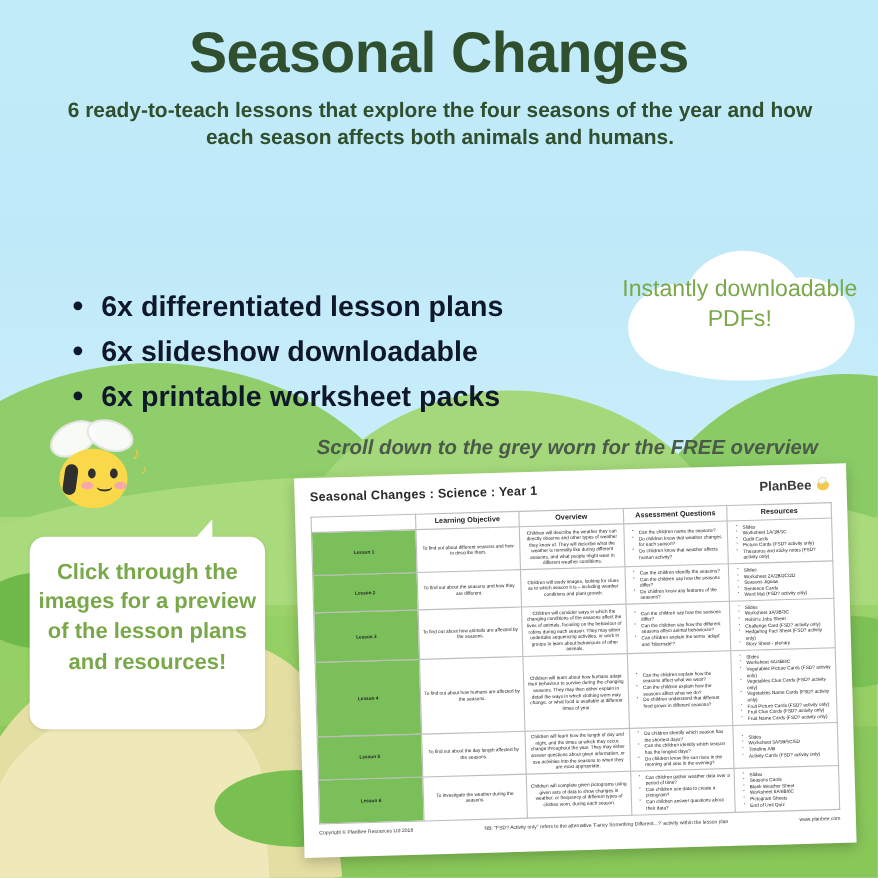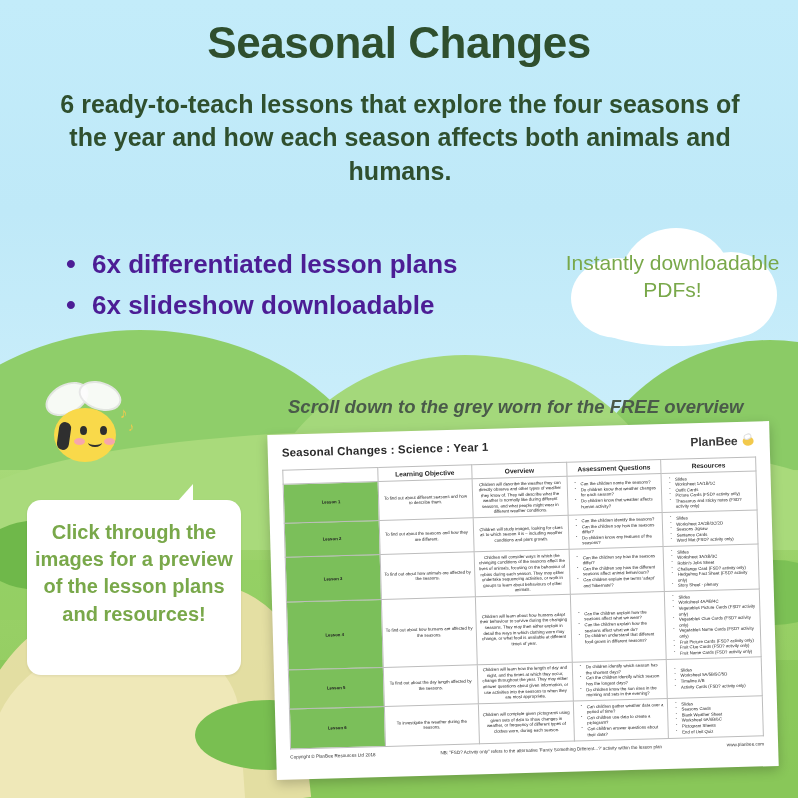--- a/index.html
+++ b/index.html
@@ -62,32 +62,32 @@
   .b1 { left:-20px; top:520px; width:120px; height:70px; }
   .b2 { left:55px; top:535px; width:90px; height:55px; background:#7cc155;}
   .b3 { left:640px; top:540px; width:140px; height:80px; }
   .b4 { left:720px; top:560px; width:110px; height:65px; background:#7cc155;}
   .b5 { left:195px; top:700px; width:150px; height:70px; background:#79bf51;}
 
   
   .title {
     position:absolute; left:0; top:18px; width:798px;
     text-align:center;
-    font-size:44px; font-weight:bold; color:#2f4f2e;
+    font-size:52px; font-weight:bold; color:#2f4f2e;
     letter-spacing:-0.5px;
   }
   .subtitle {
     position:absolute; left:44px; top:88px; width:712px;
     text-align:center;
-    font-size:25px; font-weight:bold; color:#2f4f2e;
+    font-size:19px; font-weight:bold; color:#2f4f2e;
     line-height:1.33;
   }
   .bullets {
-    position:absolute; left:22px; top:228px; width:520px;
-    color:#4c1d95;
+    position:absolute; left:22px; top:242px; width:520px;
+    color:#0f172a;
   }
   .bullets li {
     font-size:26px; font-weight:bold; line-height:1.58;
     list-style:none; position:relative; padding-left:30px;
   }
   .bullets li:before {
     content:"\2022"; position:absolute; left:4px; top:-2px; font-size:28px;
   }
 
   
@@ -100,21 +100,21 @@
   .cloud .p3 { left:120px;top:30px; width:92px;  height:86px; }
   .cloud .p4 { left:20px; top:62px; width:180px; height:62px; }
   .cloud-text {
     position:absolute; left:0; top:28px; width:215px; text-align:center;
     font-size:21px; font-weight:normal; color:#79a84a; line-height:1.28;
     z-index:3;
   }
 
   
   .bubble {
-    position:absolute; left:27px; top:500px; width:214px; height:175px;
+    position:absolute; left:27px; top:488px; width:214px; height:175px;
     background:#ffffff; border-radius:14px;
     box-shadow:0 1px 3px rgba(0,0,0,.08);
   }
   .bubble:after {
     content:""; position:absolute; left:150px; top:-16px;
     border-left:16px solid transparent; border-right:0 solid transparent;
     border-bottom:18px solid #ffffff;
   }
   .bubble-text {
     position:absolute; left:0; top:19px; width:214px; text-align:center;
@@ -227,20 +227,21 @@
   <div class="bush b3"></div>
   <div class="bush b4"></div>
   <div class="bush b5"></div>
 
   <div class="title">Seasonal Changes</div>
   <div class="subtitle">6 ready-to-teach lessons that explore the four seasons of the year and how each season affects both animals and humans.</div>
 
   <ul class="bullets">
     <li>6x differentiated lesson plans</li>
     <li>6x slideshow downloadable</li>
+    <li>6x printable worksheet packs</li>
   </ul>
 
   <div class="cloud">
     <div class="puff p1"></div>
     <div class="puff p2"></div>
     <div class="puff p3"></div>
     <div class="puff p4"></div>
     <div class="cloud-text">Instantly downloadable PDFs!</div>
   </div>
 

